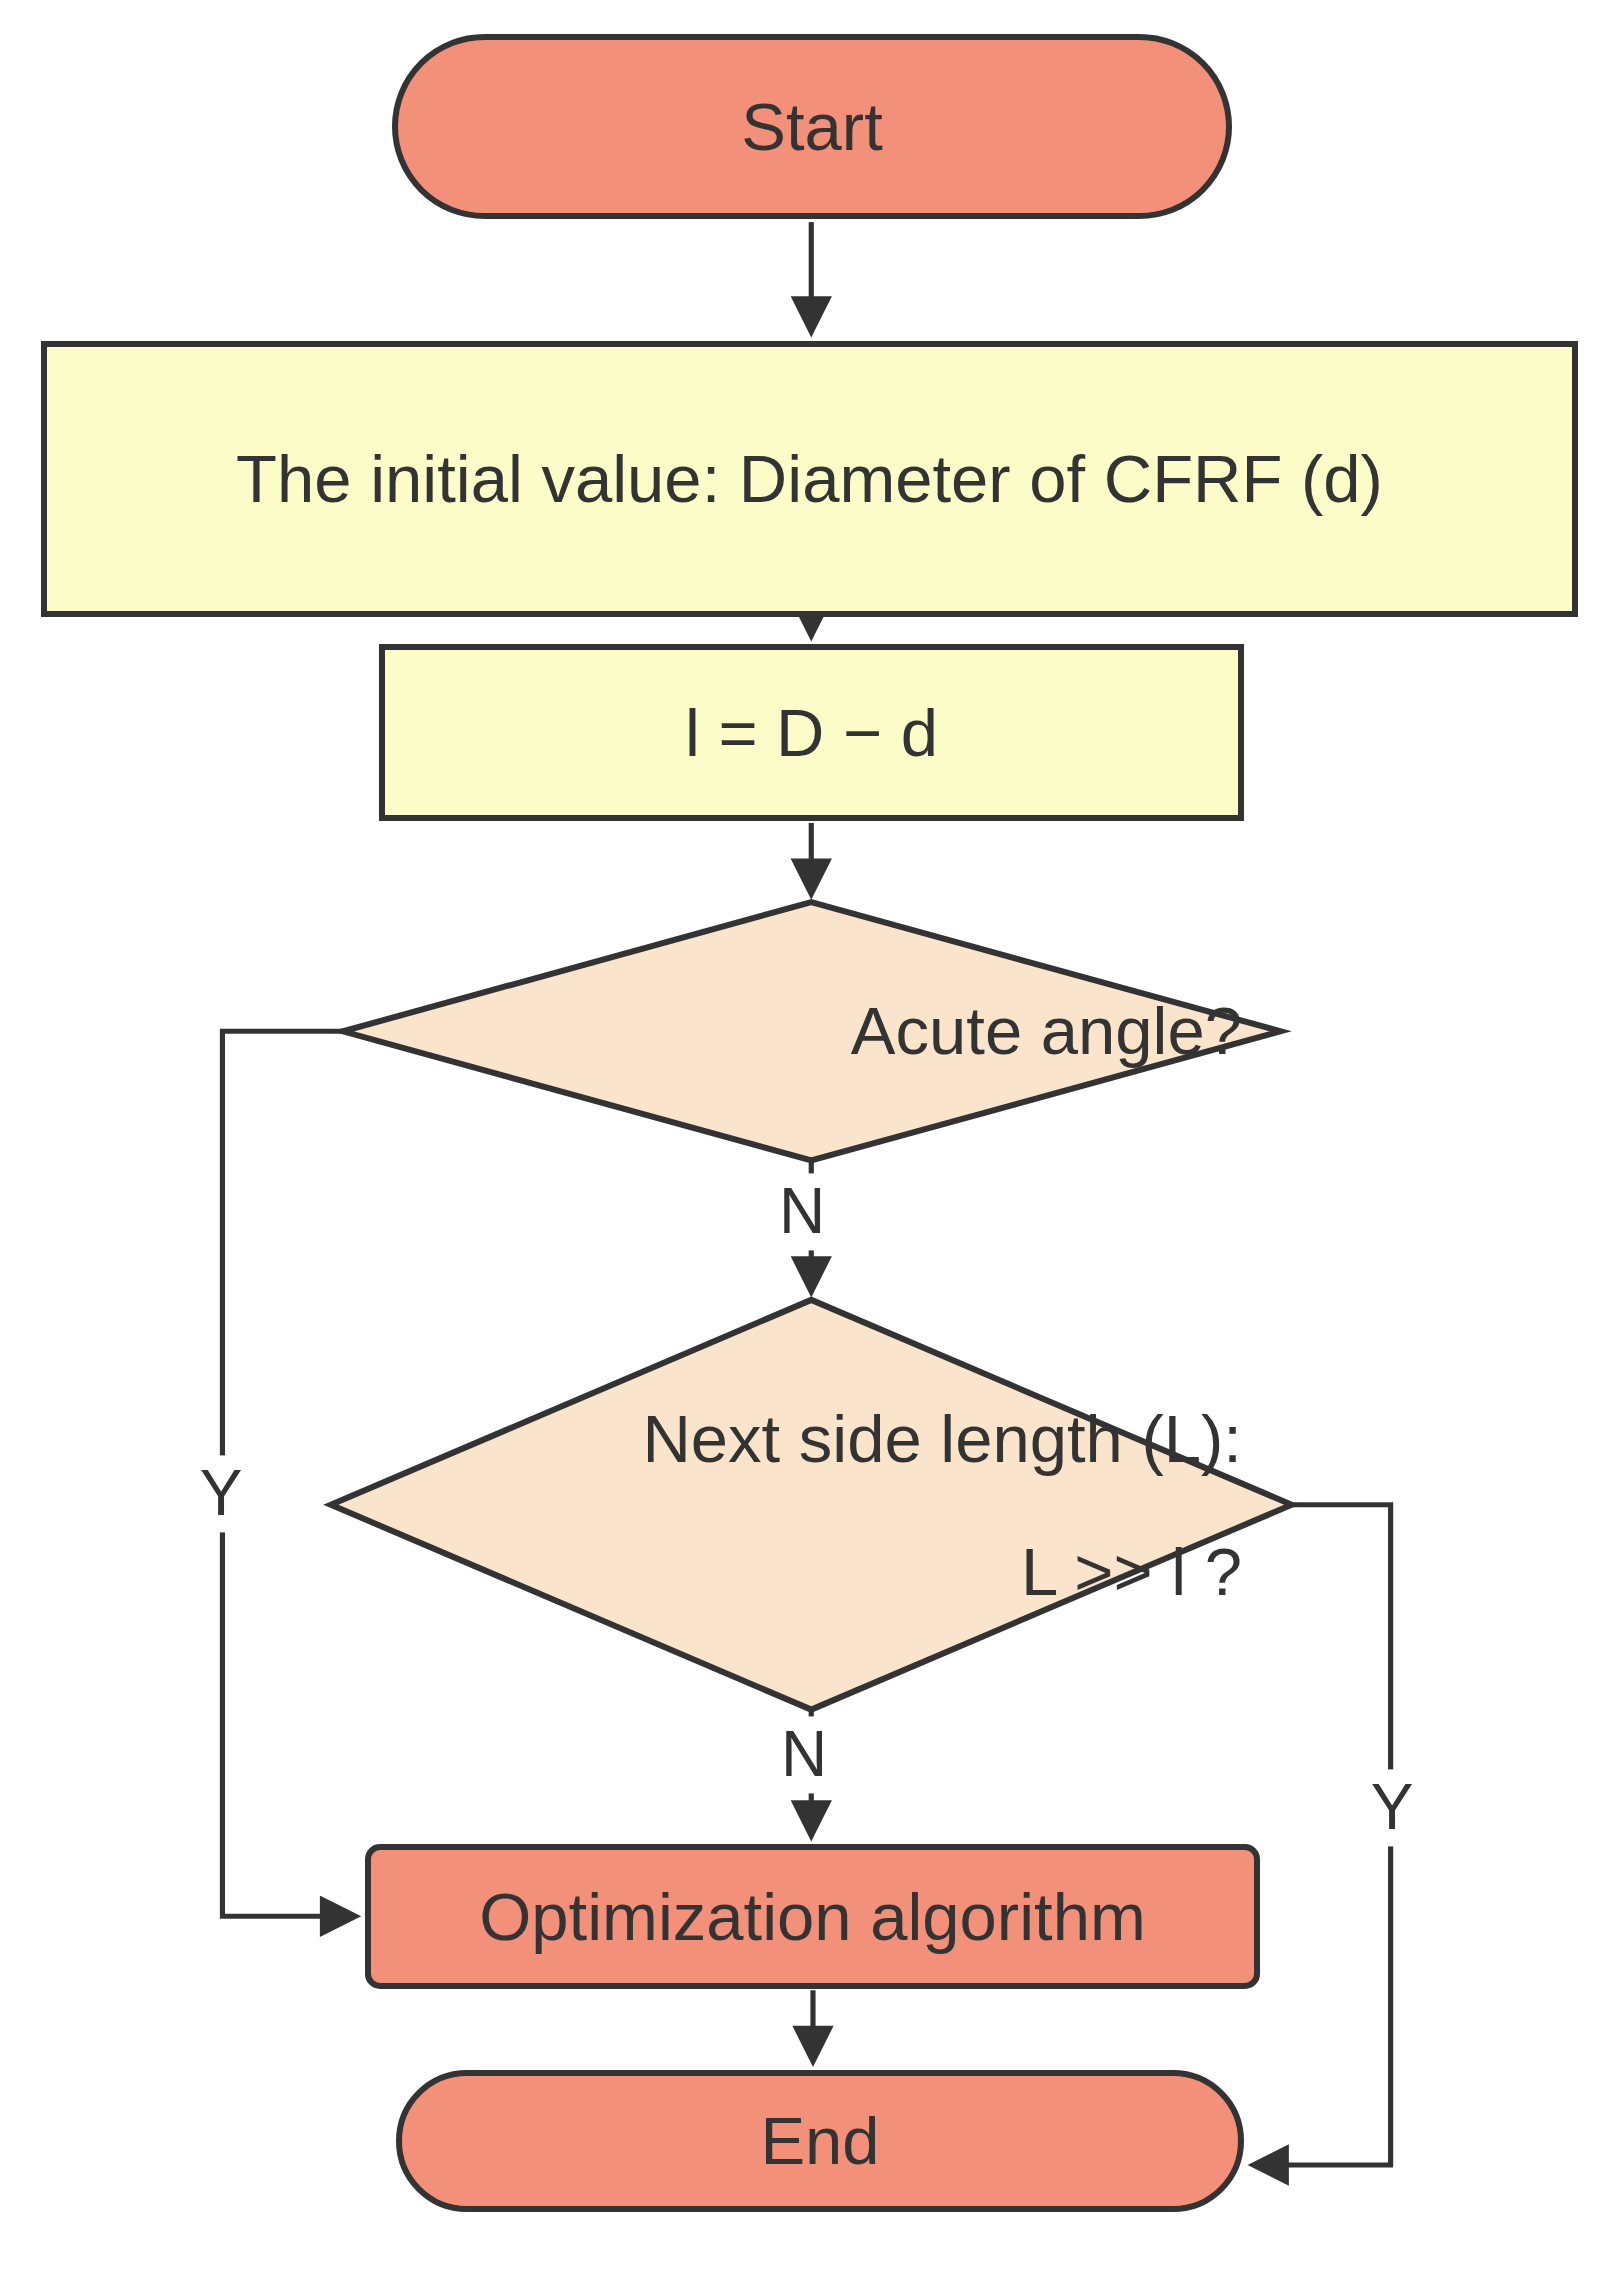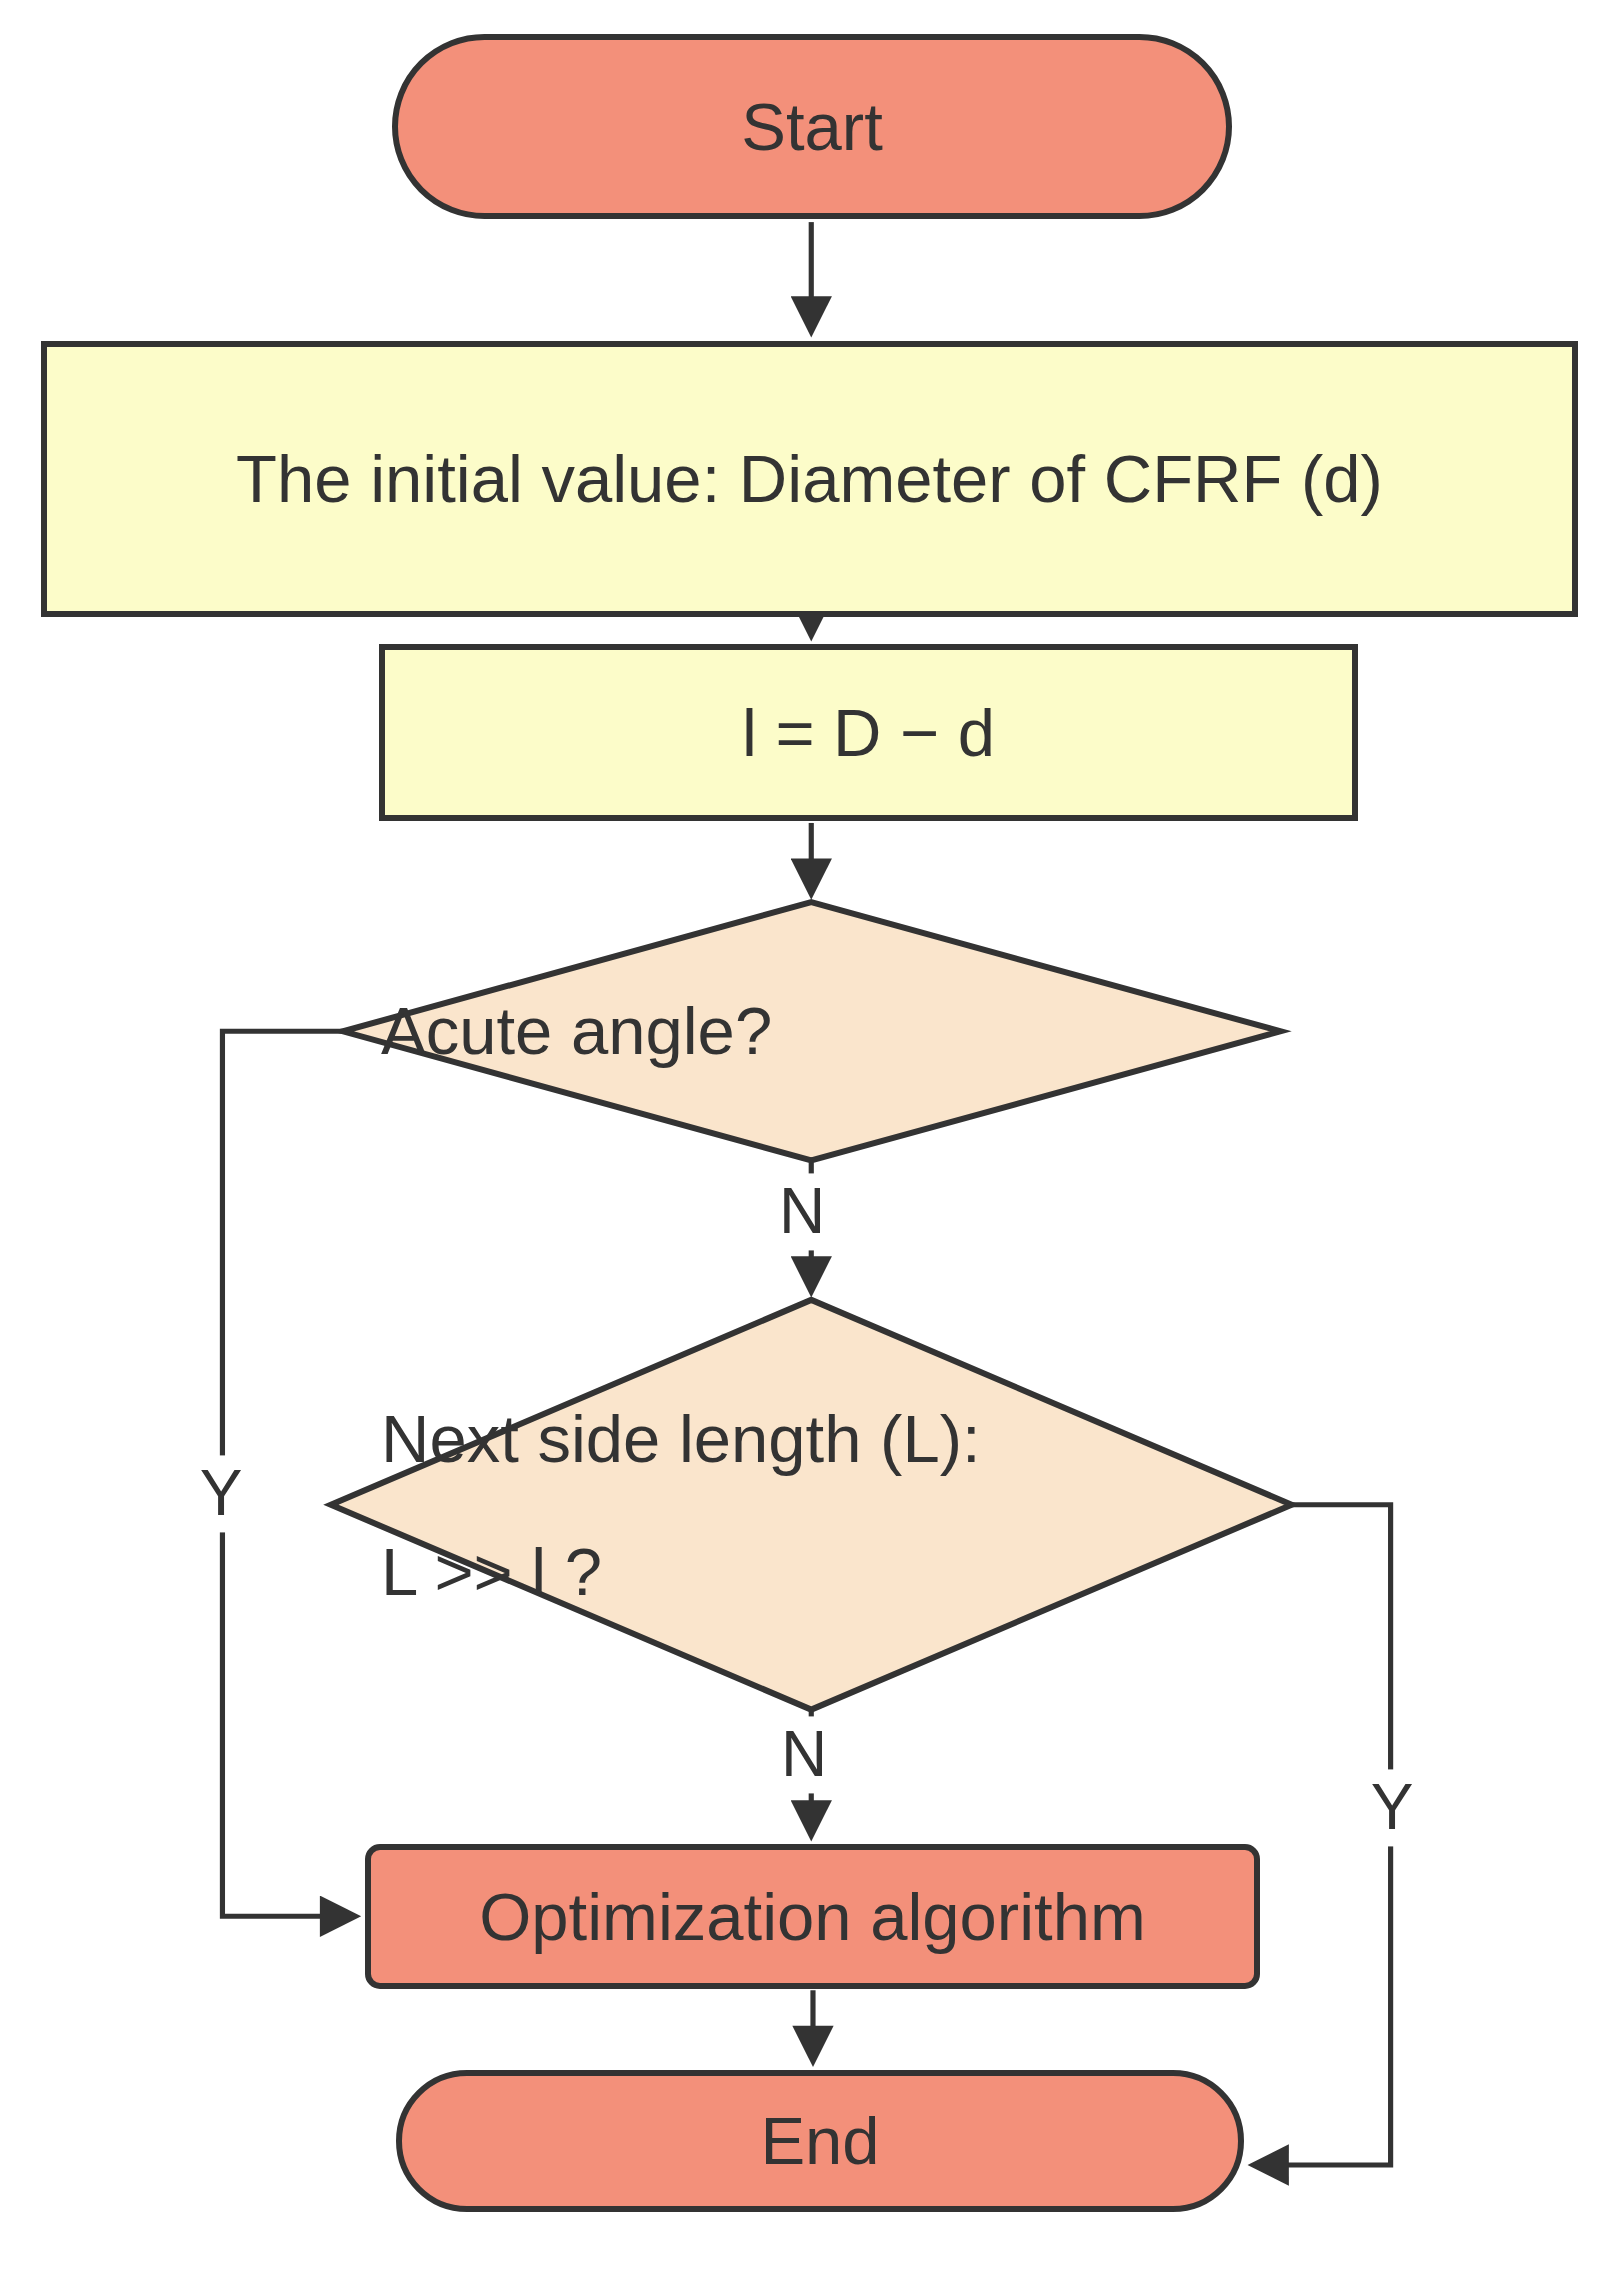--- a/index.html
+++ b/index.html
@@ -18,21 +18,21 @@
   .canvas{position:relative;width:1601px;height:2295px;background:var(--background);}
   svg.wires{position:absolute;left:0;top:0;width:1601px;height:2295px;z-index:1;}
   .diamond{fill:var(--decision-fill);stroke:var(--stroke);stroke-width:7;}
   .edge{fill:none;stroke:var(--stroke);stroke-width:6;}
   .node{position:absolute;display:flex;flex-direction:column;align-items:center;justify-content:center;
         box-sizing:border-box;border:6px solid var(--stroke);z-index:2;
         font-size:67px;line-height:1.42;text-align:right;color:var(--text);}
   .terminator{background:var(--terminator-fill);border-radius:95px;}
   .process{background:var(--process-fill);border-radius:15px;}
   .data{background:var(--data-fill);}
-  .diamond-label{position:absolute;display:flex;flex-direction:column;align-items:flex-start;justify-content:center;
+  .diamond-label{position:absolute;display:flex;flex-direction:column;align-items:flex-end;justify-content:center;
         z-index:2;font-size:67px;line-height:1.45;text-align:center;color:var(--text);pointer-events:none;}
   .edge-label{position:absolute;transform:translate(-50%,-50%);z-index:3;
         background:var(--label-bg);padding:3.4px 8.6px;font-size:64px;line-height:1.1;color:var(--text);}
 </style>
 </head>
 <body>
 
 <div class="canvas">
 
   <svg class="wires" viewBox="0 0 1859 2666" xmlns="http://www.w3.org/2000/svg">
@@ -56,21 +56,21 @@
   </svg>
 
   <div class="node terminator" style="left:392px;top:34px;width:840px;height:185px;">
     <span>Start</span>
   </div>
 
   <div class="node data" style="left:41px;top:341px;width:1537px;height:276px;">
     <span>The initial value: Diameter of CFRF (d)</span>
   </div>
 
-  <div class="node data" style="left:379px;top:644px;width:979px;height:177px;">
+  <div class="node data" style="left:379px;top:644px;width:865px;height:177px;">
     <span>l = D − d</span>
   </div>
 
   <div class="diamond-label" style="left:381px;top:988px;width:861px;height:86px;">
     <span>Acute angle?</span>
   </div>
 
   <div class="diamond-label" style="left:381px;top:1405px;width:861px;height:200px;gap:36px;">
     <span>Next side length (L):</span>
     <span>L &gt;&gt; l ?</span>

